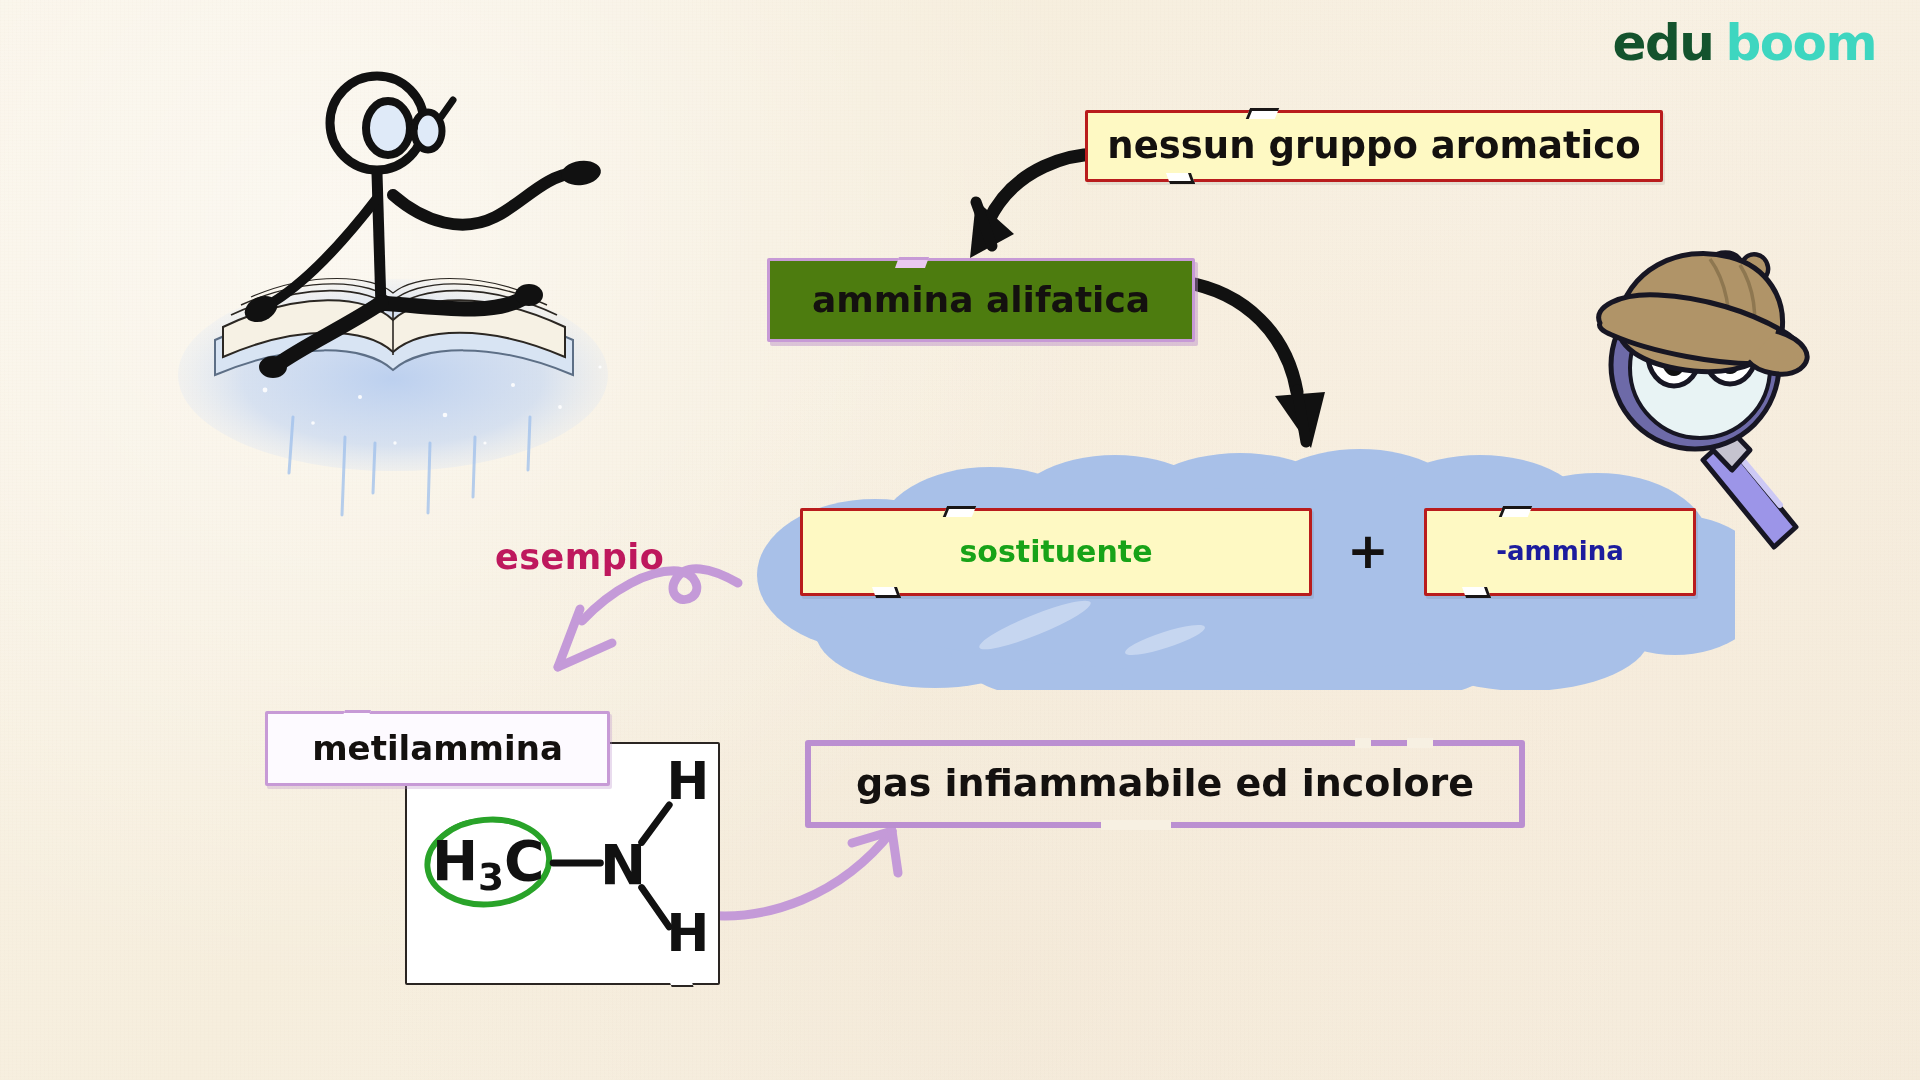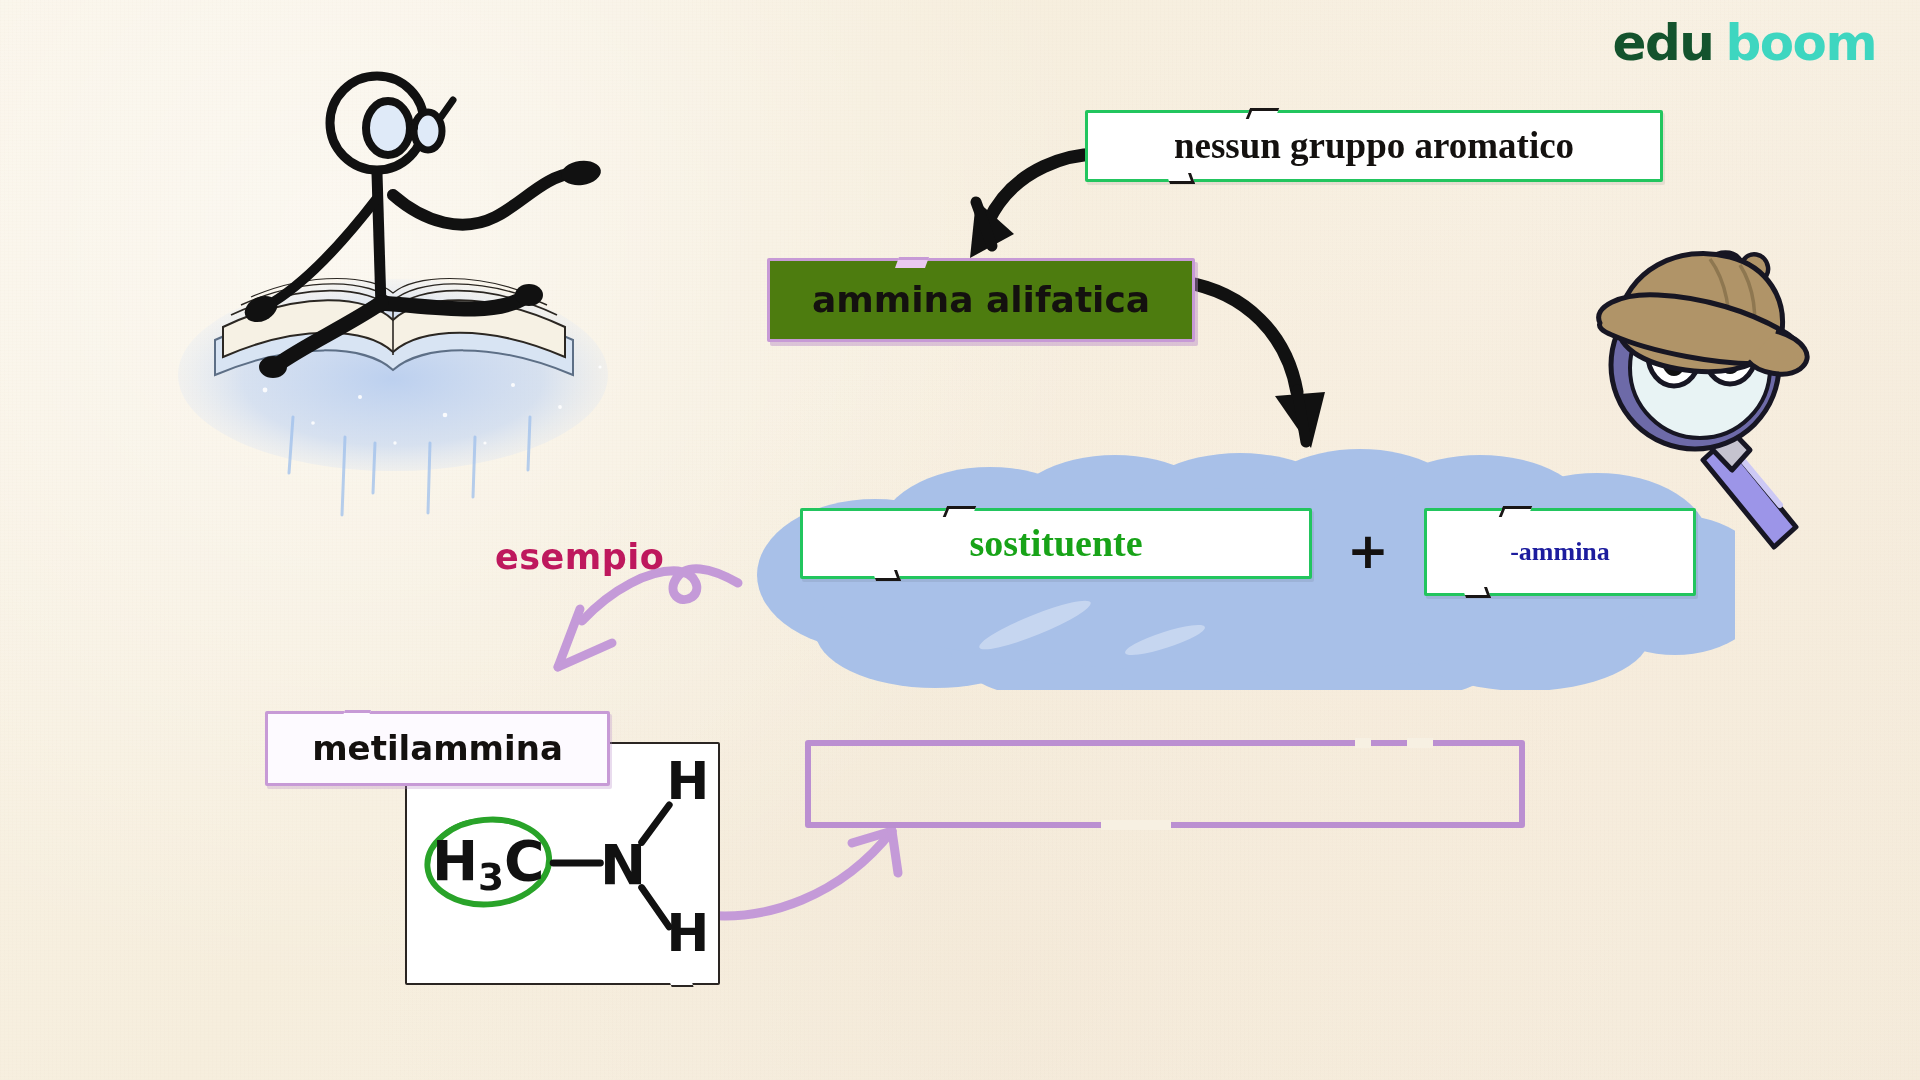--- a/index.html
+++ b/index.html
@@ -54,25 +54,24 @@
     justify-content: center;
     text-align: center;
     font-family: "DejaVu Sans", sans-serif;
     font-weight: 700;
     color: #14110f;
     line-height: 1.05;
   }
 
   
   .paper {
-    background: #ffffff;
-    border: 3px solid #22c55e;
+    background: #fef9c3;
+    border: 3px solid #b91c1c;
     border-radius: 2px;
     box-shadow: 2px 3px 0 rgba(0,0,0,0.07);
-    font-family: Liberation Serif, serif;
   }
   .paper::before {
     
     content: "";
     position: absolute;
     top: -5px; left: 28%;
     width: 26px; height: 8px;
     border-top: 3px solid #191615;
     border-left: 3px solid #191615;
     transform: skewX(-22deg);
@@ -137,22 +136,22 @@
     width: 578px; height: 72px;
     font-size: 37px;
   }
   #box-alifatica {
     left: 767px; top: 258px;
     width: 428px; height: 84px;
     font-size: 36px;
   }
   #box-sostituente {
     left: 800px; top: 508px;
-    width: 512px; height: 71px;
-    font-size: 38px;
+    width: 512px; height: 88px;
+    font-size: 30px;
     color: #18a318;
   }
   #plus-sign {
     position: absolute;
     left: 1345px; top: 527px;
     width: 46px; height: 48px;
     font-family: "DejaVu Sans", sans-serif;
     font-size: 50px;
     font-weight: 800;
     color: #14110f;
@@ -441,13 +440,14 @@
 </div>
 
 <div id="esempio-label">
   <span>esempio</span>
 </div>
 
 <div class="sketchbox lilac-dashed" id="box-gas">
   <span class="gap-top"></span>
   <span class="gap-top2"></span>
   <span class="gap-bot"></span>
+  <span>gas infiammabile ed incolore</span>
 </div>
 
 </body></html>

